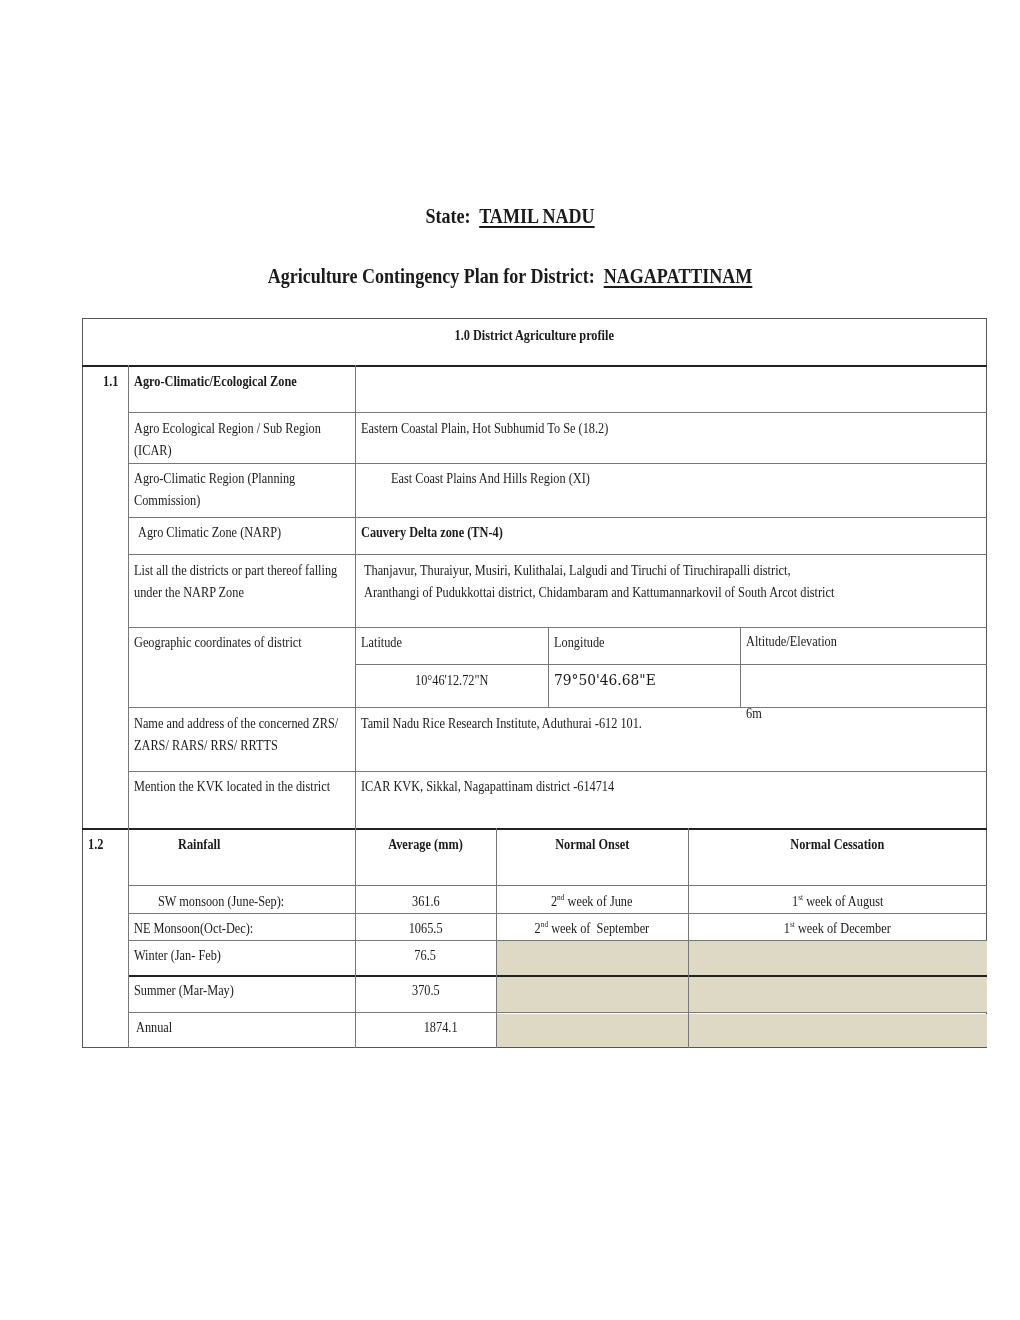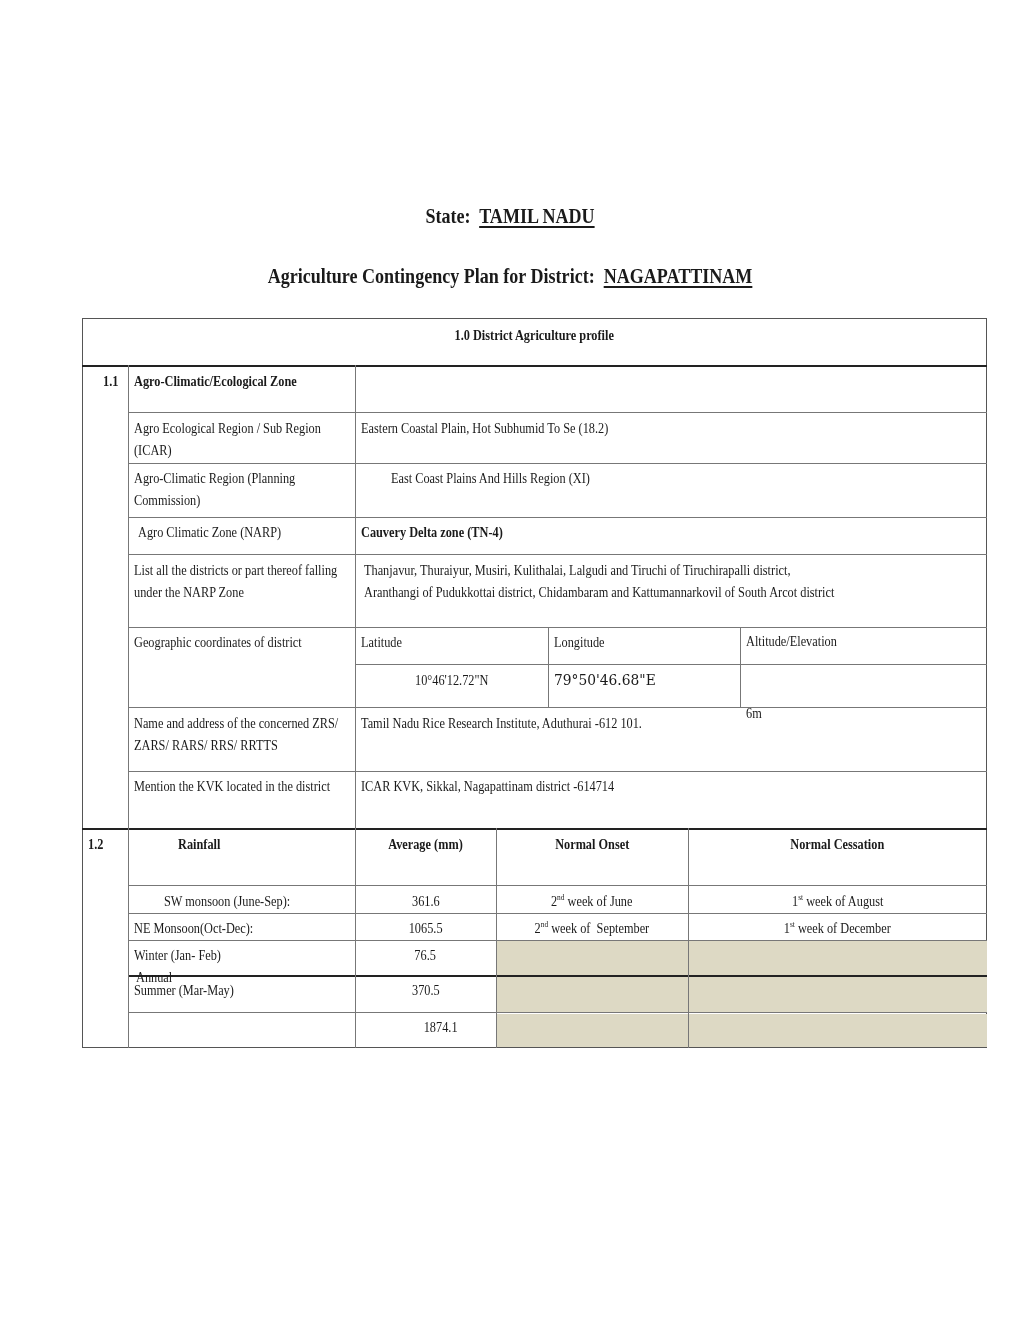--- a/index.html
+++ b/index.html
@@ -105,21 +105,21 @@
 
 <div class="cell" style="left:128px; top:773px; width:227px;"><span class="txt">Mention the KVK located in the district</span></div>
 <div class="cell" style="left:355px; top:773px; width:632px;"><span class="txt">ICAR KVK, Sikkal, Nagapattinam district -614714</span></div>
 
 <div class="cell bold" style="left:82px; top:831px; width:46px;"><span class="txt">1.2</span></div>
 <div class="cell bold" style="left:128px; top:831px; width:227px;margin-left:44px;"><span class="txt">Rainfall</span></div>
 <div class="cell bold center" style="left:355px; top:831px; width:141px;"><span class="txt">Average (mm)</span></div>
 <div class="cell bold center" style="left:496px; top:831px; width:192px;"><span class="txt">Normal Onset</span></div>
 <div class="cell bold center" style="left:688px; top:831px; width:299px;"><span class="txt">Normal Cessation</span></div>
 
-<div class="cell" style="left:128px; top:888px; width:227px;padding-left:36px;"><span class="txt">SW monsoon (June-Sep):</span></div>
+<div class="cell" style="left:122px; top:888px; width:227px;padding-left:36px;"><span class="txt">SW monsoon (June-Sep):</span></div>
 <div class="cell center" style="left:355px; top:888px; width:141px;"><span class="txt">361.6</span></div>
 <div class="cell center" style="left:496px; top:888px; width:192px;">
   <span class="txt"><span>2</span><sup>nd</sup><span> week of June</span></span>
 </div>
 <div class="cell center" style="left:688px; top:888px; width:299px;">
   <span class="txt"><span>1</span><sup>st</sup><span> week of August</span></span>
 </div>
 
 <div class="cell" style="left:128px; top:915px; width:227px;"><span class="txt">NE Monsoon(Oct-Dec):</span></div>
 <div class="cell center" style="left:355px; top:915px; width:141px;"><span class="txt">1065.5</span></div>
@@ -129,14 +129,14 @@
 <div class="cell center" style="left:688px; top:915px; width:299px;">
   <span class="txt"><span>1</span><sup>st</sup><span> week of December</span></span>
 </div>
 
 <div class="cell" style="left:128px; top:942px; width:227px;"><span class="txt">Winter (Jan- Feb)</span></div>
 <div class="cell center" style="left:355px; top:942px; width:141px;"><span class="txt">76.5</span></div>
 
 <div class="cell" style="left:128px; top:977px; width:227px;"><span class="txt">Summer (Mar-May)</span></div>
 <div class="cell center" style="left:355px; top:977px; width:141px;"><span class="txt">370.5</span></div>
 
-<div class="cell" style="left:128px; top:964px; width:227px;padding-left:8px;"><span class="txt">Annual</span></div>
+<div class="cell" style="left:128px; top:1014px; width:227px;padding-left:8px;"><span class="txt">Annual</span></div>
 <div class="cell center" style="left:355px; top:1014px; width:141px;padding-left:36px;"><span class="txt">1874.1</span></div>
 
 </body></html>

